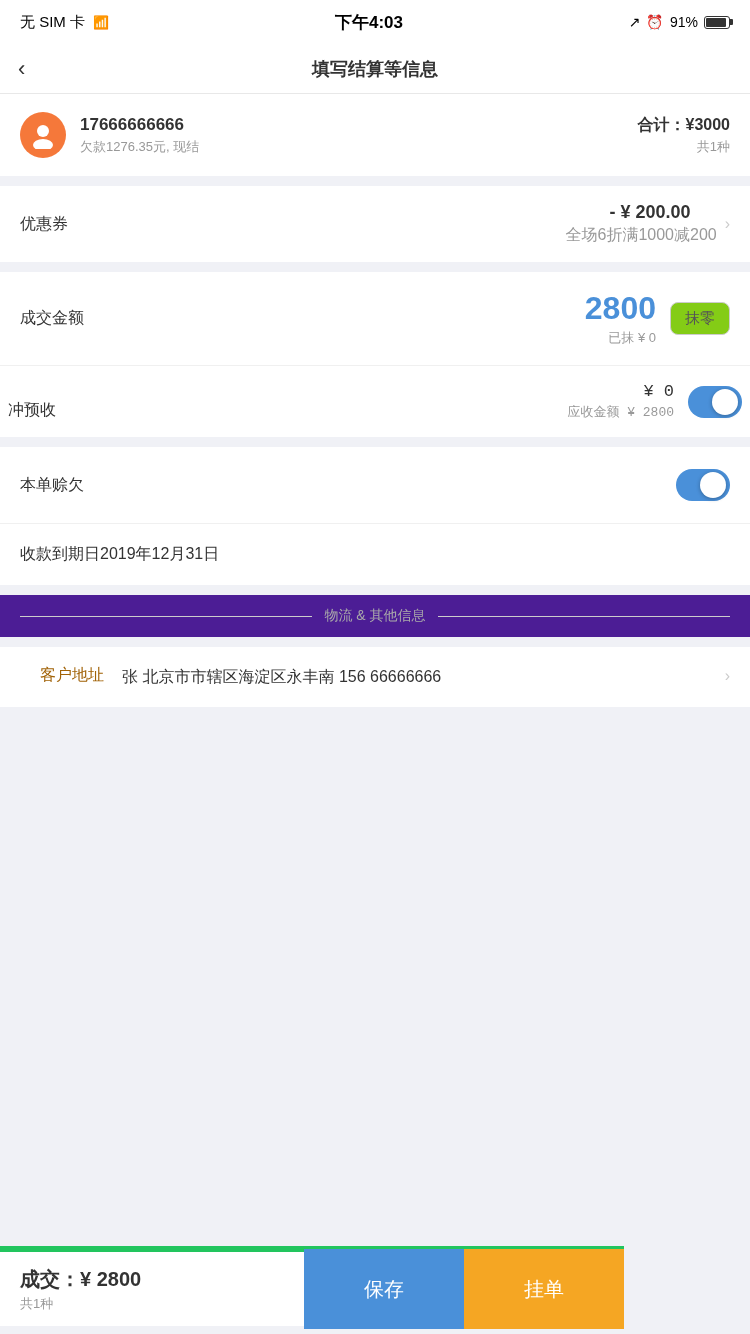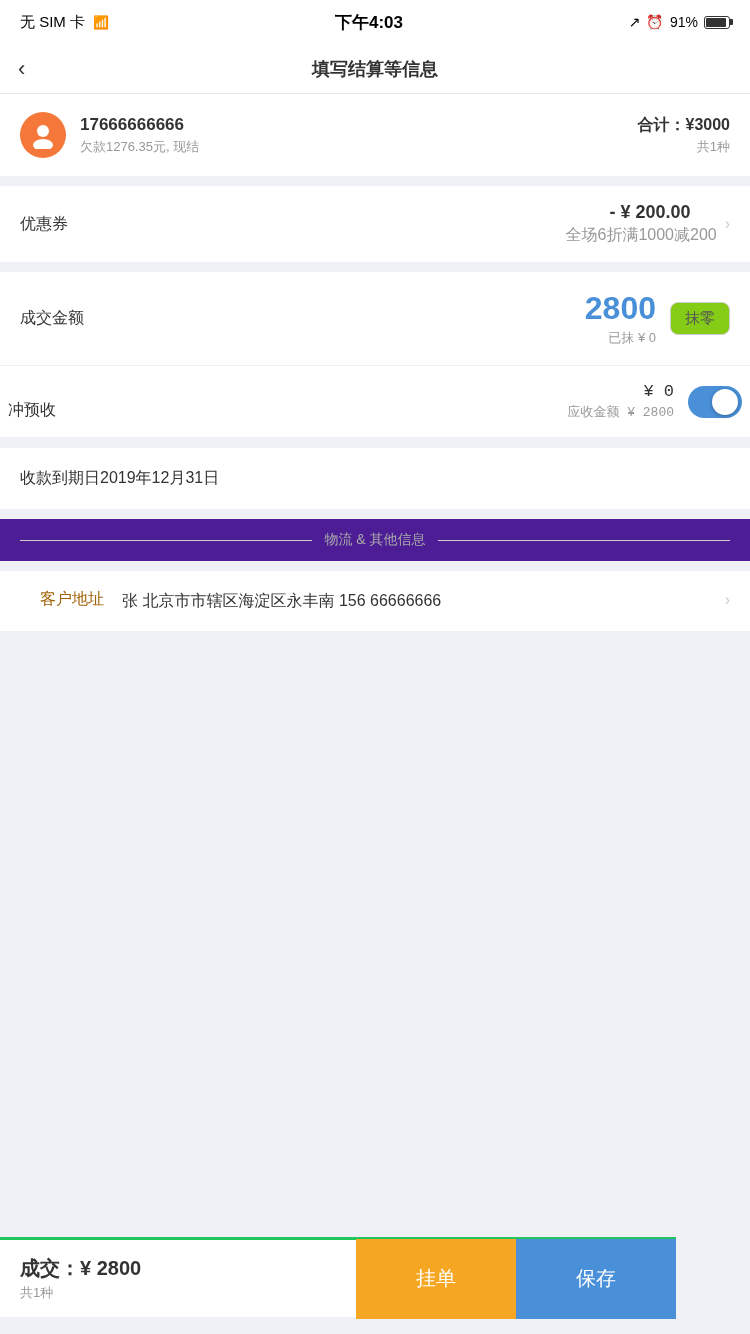--- a/index.html
+++ b/index.html
@@ -213,27 +213,27 @@
 
     
     .gray-area {
       background: #f0f1f6;
       height: 90px;
     }
 
     
     .bottom-bar {
       position: fixed;
-      bottom: 17px;
-      width: 676px;
+      bottom: 8px;
+      width: 624px;
       height: 80px;
       background: #fff;
       display: flex;
       align-items: center;
-      border-top: 3px solid #22c55e;
+      border-top: 6px solid #22c55e;
     }
     .bottom-summary {
       flex: 1;
       padding: 0 20px;
     }
     .bottom-deal { font-size: 15px; color: #333; }
     .bottom-deal span { font-size: 20px; font-weight: 600; }
     .bottom-count { font-size: 13px; color: #999; margin-top: 2px; }
     .bottom-btn {
       height: 80px;
@@ -324,20 +324,26 @@
           <div class="prepay-sub">应收金额 ¥ 2800</div>
         </div>
         <div class="toggle">
           <div class="toggle-knob"></div>
         </div>
       </div>
     </div>
   </div>
 
   <div class="section">
+    <div class="arrearage-row">
+      <div class="arrearage-label">本单赊欠</div>
+      <div class="toggle">
+        <div class="toggle-knob"></div>
+      </div>
+    </div>
 
     <div class="due-date-row">
       <div class="due-date-label">收款到期日</div>
       <div class="due-date-value">2019年12月31日</div>
     </div>
   </div>
 
   <div class="section-divider">
     <div class="divider-line"></div>
     <div class="divider-text">物流 &amp; 其他信息</div>
@@ -354,15 +360,15 @@
 
 </div>
 
 <div class="bottom-bar">
   <div class="bottom-summary">
     <div class="bottom-deal">
       <span>成交：</span><span>¥ 2800</span>
     </div>
     <div class="bottom-count">共1种</div>
   </div>
+  <button class="bottom-btn btn-save">保存</button>
   <button class="bottom-btn btn-pending">挂单</button>
-  <button class="bottom-btn btn-save">保存</button>
 </div>
 
 </body></html>

